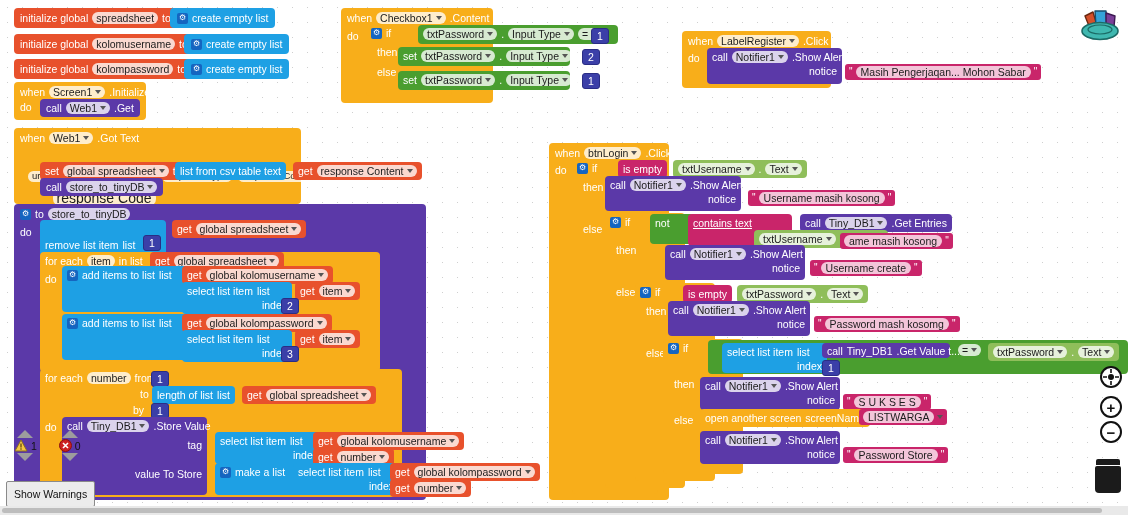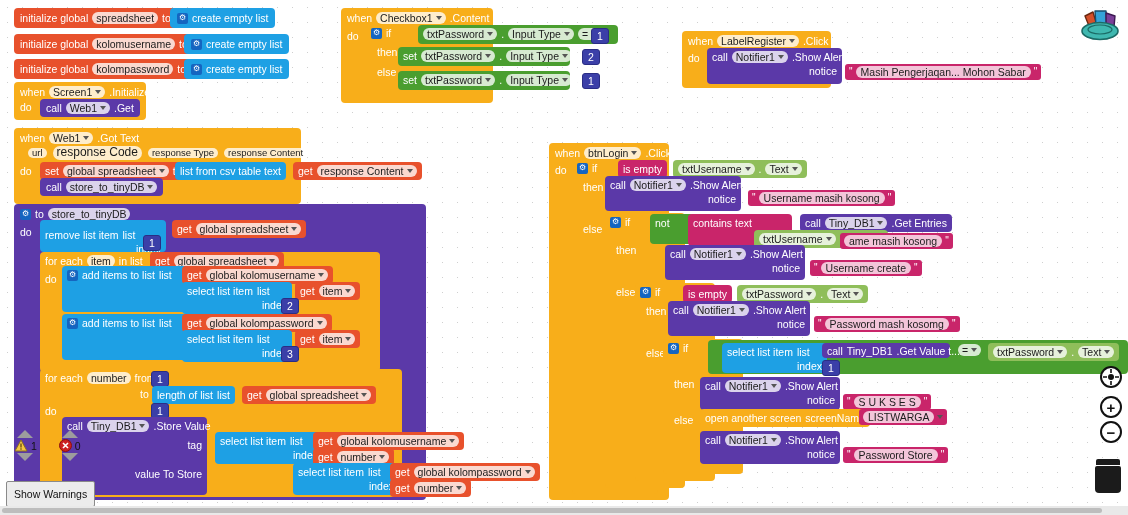--- a/index.html
+++ b/index.html
@@ -164,21 +164,21 @@
     <div class="row">
       <span class="lbl">when</span>
       <span class="fld">
         <span>Web1</span>
         <span class="caret"></span>
       </span>
       <span class="lbl">.Got Text</span>
     </div>
     <div class="row" style="gap:6px; margin-left:8px;">
       <span class="fld" style="font-size:9.5px;">url</span>
-      <span class="fld" style="font-size:12px;">response Code</span>
+      <span class="fld" style="font-size:14px;margin-top:44px;">response Code</span>
       <span class="fld" style="font-size:9.5px;">response Type</span>
       <span class="fld" style="font-size:9.5px;">response Content</span>
     </div>
     <div class="row" style="margin-top:3px;">
       <span class="lbl">do</span>
     </div>
   </div>
 
   <div class="blk c-var" style="left:40px; top:162px; padding:2px 5px;">
     <div class="row">
@@ -219,21 +219,21 @@
     <div class="row">
       <span class="gear"></span>
       <span class="lbl">to</span>
       <span class="fld">store_to_tinyDB</span>
     </div>
     <div class="row" style="margin-top:4px;">
       <span class="lbl">do</span>
     </div>
   </div>
 
-  <div class="blk c-list" style="left:40px; top:220px; width:126px; height:32px; padding:8px 5px;">
+  <div class="blk c-list" style="left:40px; top:220px; width:126px; height:32px; padding:18px 5px;">
     <div class="row">
       <span class="lbl">remove list item</span>
       <span class="lbl">list</span>
     </div>
     <div class="row" style="justify-content:flex-end;">
       <span class="lbl">index</span>
     </div>
   </div>
   <div class="blk c-var" style="left:172px; top:220px; padding:2px 5px;">
     <div class="row">
@@ -352,20 +352,23 @@
 
   <div class="blk c-ctrl" style="left:40px; top:369px; width:362px; height:128px; padding:2px 5px;">
     <div class="row">
       <span class="lbl">for each</span>
       <span class="fld">number</span>
       <span class="lbl">from</span>
     </div>
     <div class="row" style="justify-content:flex-start; margin-left:95px; margin-top:2px;">
       <span class="lbl">to</span>
     </div>
+    <div class="row" style="justify-content:flex-start; margin-left:88px; margin-top:2px;">
+      <span class="lbl">by</span>
+    </div>
     <div class="row" style="margin-top:3px;">
       <span class="lbl">do</span>
     </div>
   </div>
   <div class="blk c-math num" style="left:151px; top:371px; padding:1px 5px;">
     <span>1</span>
   </div>
   <div class="blk c-list" style="left:152px; top:386px; padding:2px 5px;">
     <div class="row">
       <span class="lbl">length of list</span>
@@ -422,20 +425,26 @@
   <div class="blk c-var" style="left:313px; top:448px; padding:2px 5px;">
     <div class="row">
       <span class="lbl">get</span>
       <span class="fld">
         <span>number</span>
         <span class="caret"></span>
       </span>
     </div>
   </div>
 
+  <div class="blk c-list" style="left:215px; top:463px; width:104px; height:32px; padding:2px 5px;">
+    <div class="row">
+      <span class="gear"></span>
+      <span class="lbl">make a list</span>
+    </div>
+  </div>
   <div class="blk c-list" style="left:293px; top:463px; width:106px; height:32px; padding:2px 5px;">
     <div class="row">
       <span class="lbl">select list item</span>
       <span class="lbl">list</span>
     </div>
     <div class="row" style="justify-content:flex-end;">
       <span class="lbl">index</span>
     </div>
   </div>
   <div class="blk c-var" style="left:390px; top:463px; padding:2px 5px;">
@@ -648,21 +657,21 @@
     </div>
     <div class="row" style="margin-top:28px; margin-left:6px;">
       <span class="lbl">else</span>
     </div>
   </div>
   <div class="blk c-logic" style="left:650px; top:214px; width:44px; height:30px; padding:2px 5px;">
     <div class="row">
       <span class="lbl">not</span>
     </div>
   </div>
-  <div class="blk c-text" style="left:688px; top:214px; width:104px; height:32px; padding:2px 5px;">
+  <div class="blk c-text" style="left:688px; top:214px; width:104px; height:32px; padding:2px 5px;text-decoration:underline;">
     <div class="row">
       <span class="lbl">contains text</span>
     </div>
     <div class="row" style="justify-content:flex-end;">
       <span class="lbl">piece</span>
     </div>
   </div>
   <div class="blk c-comp" style="left:800px; top:214px; padding:2px 5px;">
     <div class="row">
       <span class="lbl">call</span>

